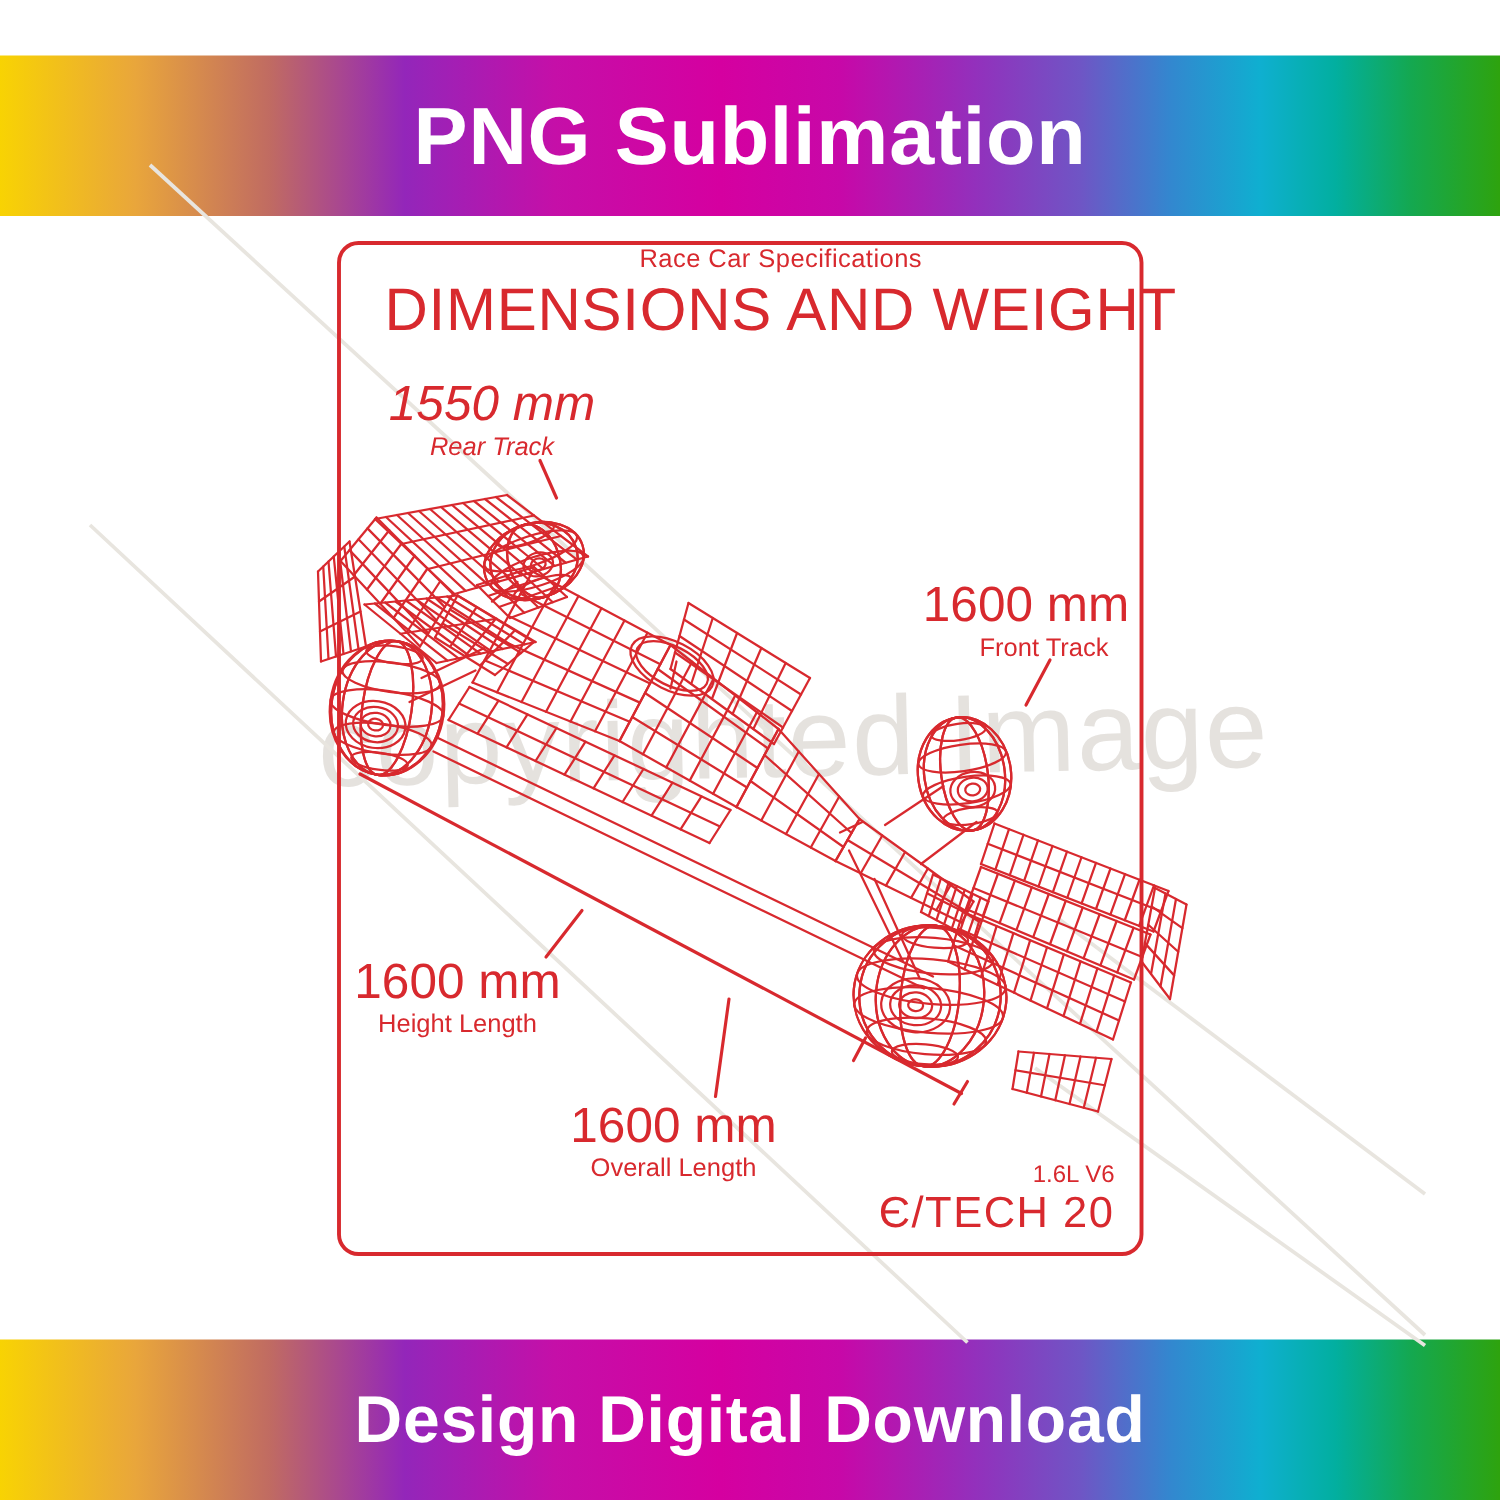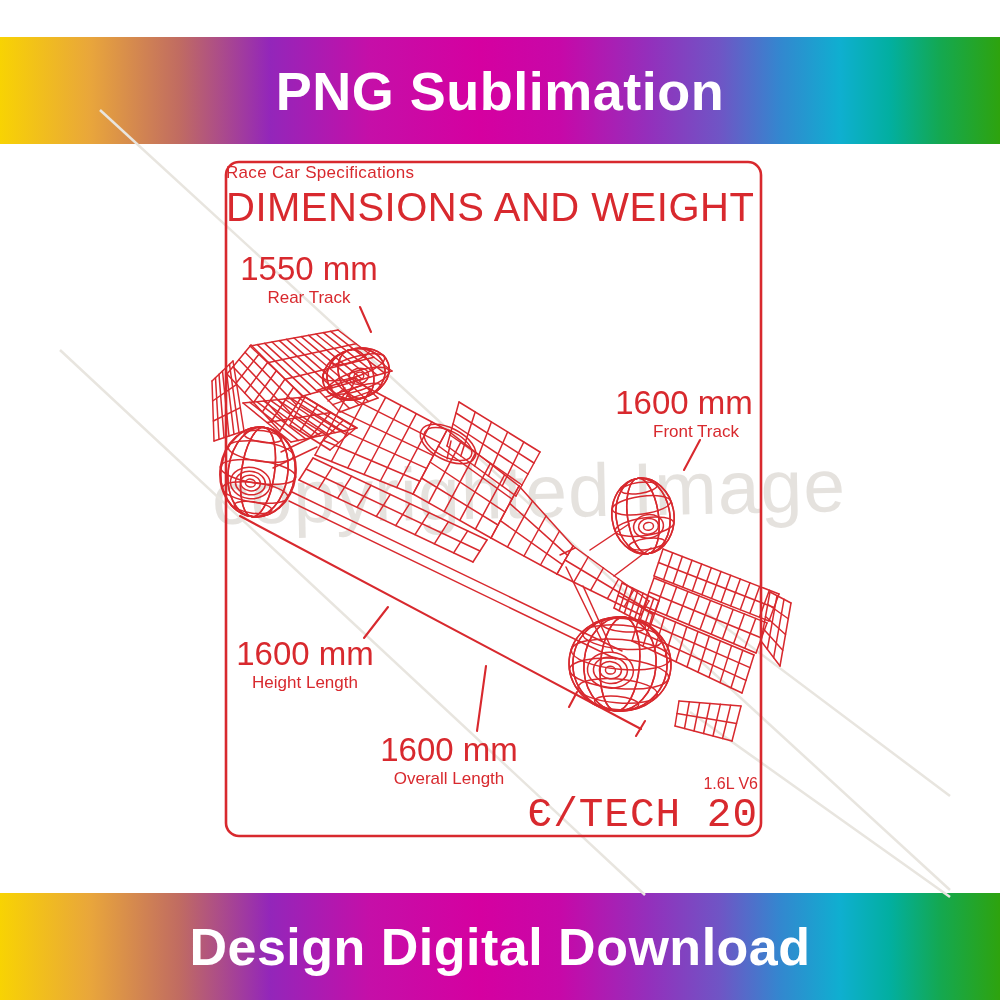--- a/index.html
+++ b/index.html
@@ -5,38 +5,38 @@
   html,body{margin:0;padding:0;background:#fff;}
   .stage{position:relative;width:1000px;height:1000px;background:#ffffff;overflow:hidden;
          font-family:"Liberation Sans",sans-serif;}
   
   .banner{position:absolute;left:0;width:1000px;height:107px;display:flex;align-items:center;justify-content:center;
     background:linear-gradient(90deg,#F8D303 0%,#E9A63B 9%,#C06B62 18%,#9326BA 27%,#C50FA8 37%,#D500A0 48%,
       #C708A8 56%,#9330BC 65%,#6F55C5 72%,#3387CF 78%,#0FAFD0 84%,#02AFA0 89%,#14A851 94%,#2EA30E 100%);}
   .banner-top{top:0;margin-top:37px;}
   .banner-bottom{top:893px;}
   .banner-text{color:#ffffff;font-weight:bold;font-size:54px;letter-spacing:0.5px;}
-  .banner-bottom .banner-text{font-size:52px;}
+  .banner-bottom .banner-text{font-size:44px;}
   
   .wm-text{position:absolute;left:212px;top:448px;width:700px;height:100px;z-index:1;
     font-size:75px;letter-spacing:1px;color:rgba(186,179,168,0.38);white-space:nowrap;
     transform:rotate(-1.2deg);}
   
   .draw{position:absolute;left:0;top:0;z-index:2;}
   
   .red{color:#D8292E;}
-  .titleblock{position:absolute;left:226px;top:163px;width:589px;z-index:3;text-align:left;}
+  .titleblock{position:absolute;left:226px;top:163px;width:589px;z-index:3;text-align:center;}
   .subtitle{font-size:17px;letter-spacing:0.3px;}
   .title{font-size:40px;letter-spacing:0.5px;margin-top:2px;white-space:nowrap;}
   .dim{position:absolute;width:160px;z-index:3;text-align:center;line-height:1;}
   .dim-value{font-size:33px;white-space:nowrap;}
   .dim-label{font-size:17px;margin-top:4px;white-space:nowrap;}
-  .brandblock{position:absolute;left:460px;top:776px;width:298px;z-index:3;text-align:right;line-height:1;}
+  .brandblock{position:absolute;left:445px;top:776px;width:298px;z-index:3;text-align:right;line-height:1;}
   .engine{font-size:16px;}
-  .model{font-size:41px;letter-spacing:1px;margin-top:3px;white-space:nowrap;font-family:Liberation Mono, monospace;}
+  .model{font-size:29px;letter-spacing:1px;margin-top:3px;white-space:nowrap;}
 </style>
 </head>
 <body>
 
 <div class="stage">
 
   <div class="banner banner-top">
     <div class="banner-text">PNG Sublimation</div>
   </div>
 
@@ -354,21 +354,21 @@
         <line x1="388" y1="607" x2="364" y2="638"></line>
         <line x1="486" y1="666" x2="477" y2="731"></line>
       </g>
   </svg>
 
   <div class="titleblock">
     <div class="subtitle red">Race Car Specifications</div>
     <div class="title red">DIMENSIONS AND WEIGHT</div>
   </div>
 
-  <div class="dim" style="left:229px;top:252px;">
+  <div class="dim" style="left:248px;top:252px;font-style:italic;">
     <div class="dim-value red">1550 mm</div>
     <div class="dim-label red">Rear Track</div>
   </div>
 
   <div class="dim" style="left:604px;top:386px;">
     <div class="dim-value red">1600 mm</div>
     <div class="dim-label red" style="margin-left:24px;">Front Track</div>
   </div>
 
   <div class="dim" style="left:225px;top:637px;">

